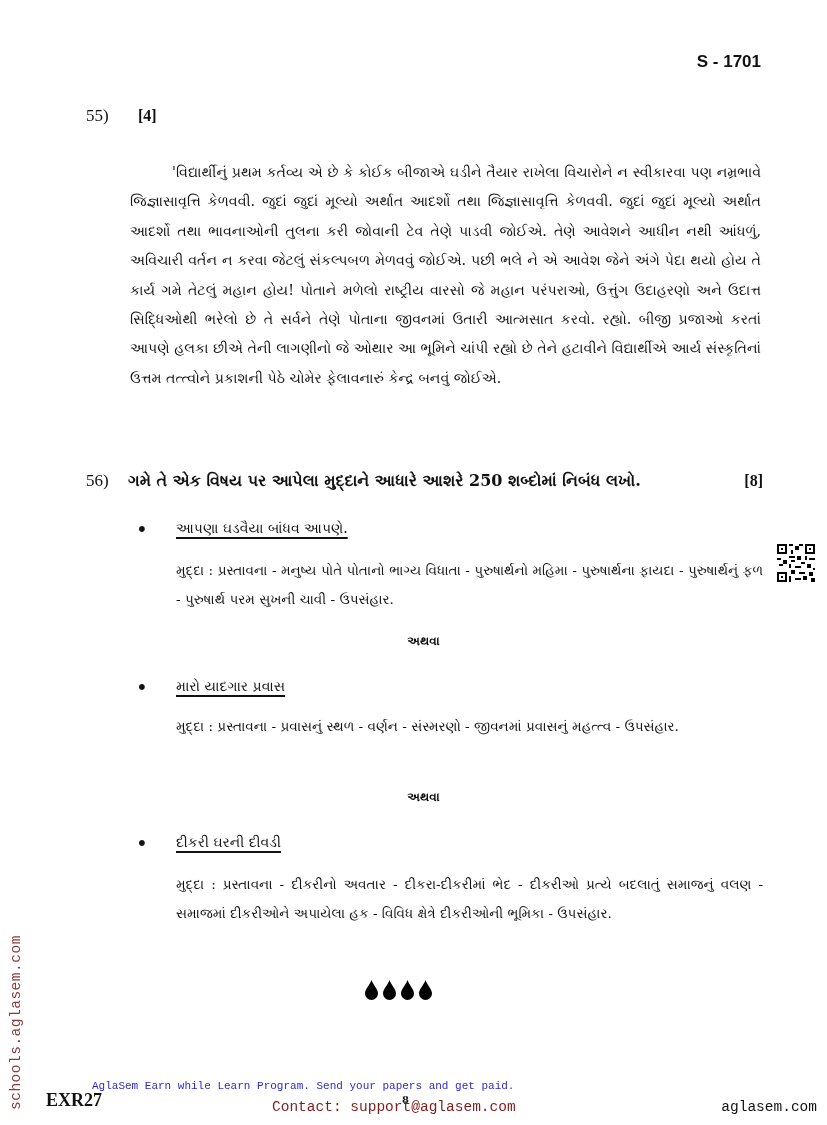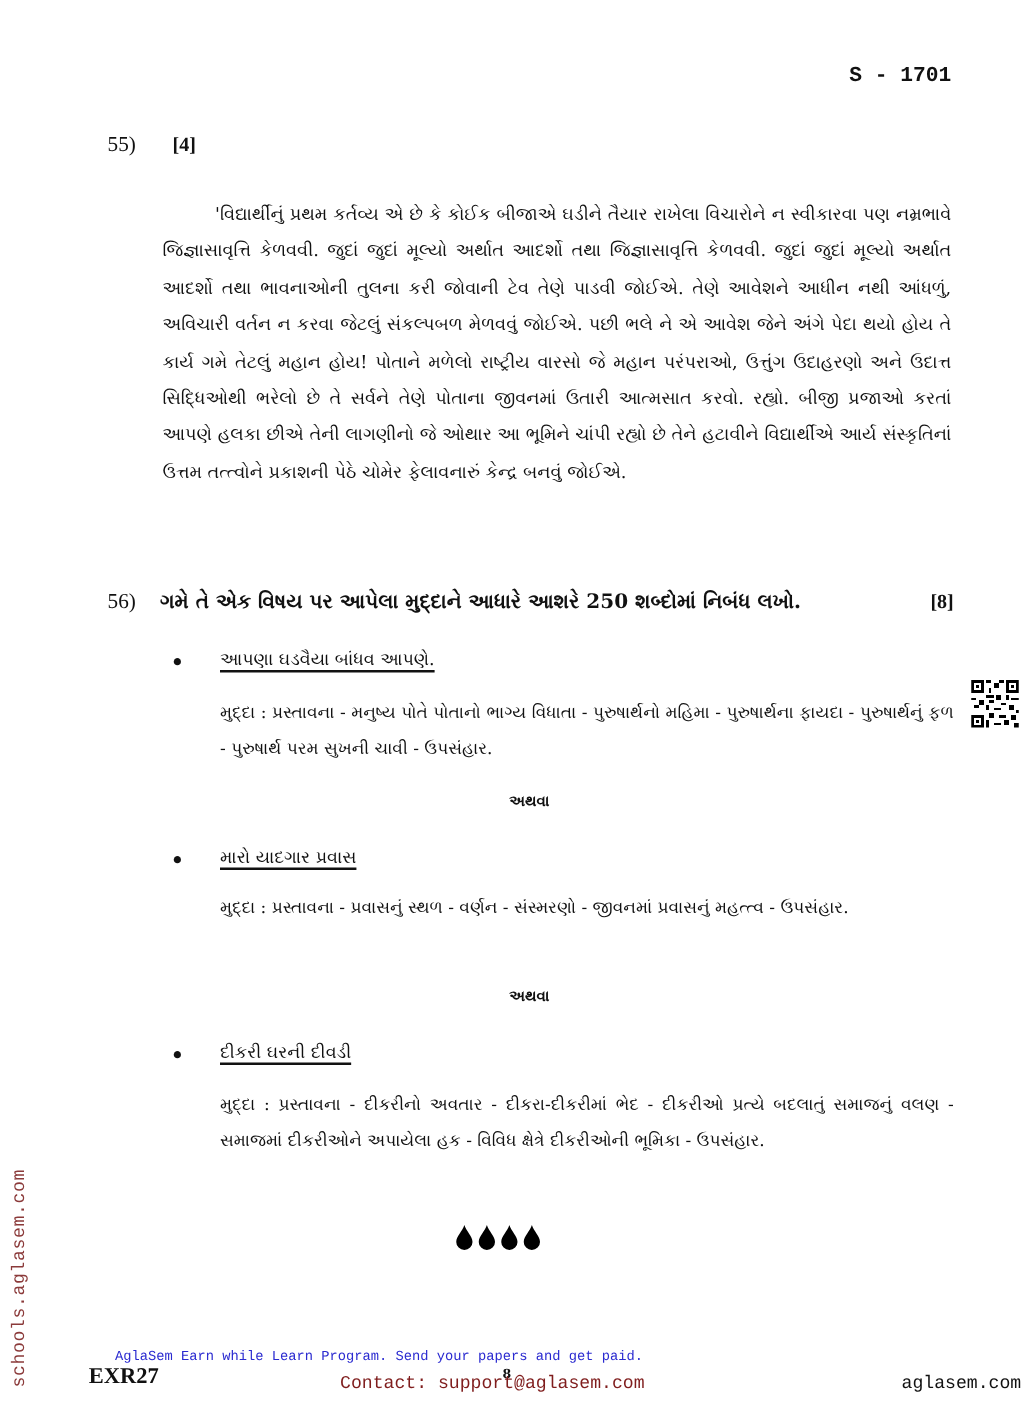--- a/index.html
+++ b/index.html
@@ -1,32 +1,32 @@
 <!DOCTYPE html>
 <html><head>
   <meta charset="utf-8">
   <style>
     html, body { margin: 0; padding: 0; background: #ffffff; }
     body { width: 827px; height: 1125px; position: relative; overflow: hidden; font-family: "DejaVu Serif", serif; color: #111; }
     .abs { position: absolute; }
-    .page-code { right: 66px; top: 52px; font-family: Liberation Mono, monospace; font-weight: bold; font-size: 17px; }
+    .page-code { right: 66px; top: 52px; font-family: Liberation Sans, sans-serif; font-weight: bold; font-size: 17px; }
     .q-head { left: 86px; right: 64px; font-weight: bold; font-size: 16px; display: flex; align-items: baseline; }
     .q-num { font-family: "Liberation Serif", serif; font-weight: normal; font-size: 17px; width: 42px; flex: none; }
     .q-text { flex: 1; }
     .q-marks { font-family: "Liberation Serif", serif; font-weight: bold; font-size: 16px; flex: none; margin-left: 10px; }
     .passage { left: 130px; right: 66px; top: 158px; font-size: 14.2px; line-height: 29.4px; text-align: justify; text-indent: 42px; }
     .bullet { left: 136px; font-size: 20px; }
     .topic { left: 176px; font-size: 14px; text-decoration: underline; text-decoration-thickness: 1.5px; text-underline-offset: 4px; }
     .points { left: 176px; right: 64px; font-size: 13.6px; line-height: 29px; text-align: justify; }
     .athva { left: 0; right: 0; text-align: center; font-size: 12px; font-weight: bold; padding-left: 20px; }
     .qr { left: 777px; top: 544px; width: 38px; height: 38px; }
     .drops { left: 364px; top: 980px; display: flex; gap: 3px; }
     .drop { width: 15px; height: 20px; }
     .side-url { left: 8px; top: 1110px; transform-origin: 0 0; transform: rotate(-90deg); font-family: "Liberation Mono", monospace; font-size: 14.5px; color: #8b3a3a; white-space: nowrap; letter-spacing: 0.5px; }
-    .exr { left: 46px; top: 1090px; font-family: "Liberation Serif", serif; font-weight: bold; font-size: 18px; margin-left: 25px; }
+    .exr { left: 46px; top: 1090px; font-family: "Liberation Serif", serif; font-weight: bold; font-size: 18px; }
     .promo { left: 92px; top: 1080px; font-family: "Liberation Mono", monospace; font-size: 11px; color: #2a2ad0; white-space: nowrap; }
     .contact { left: 272px; top: 1099px; font-family: "Liberation Mono", monospace; font-size: 14.5px; color: #7f1d1d; white-space: nowrap; }
     .site { right: 10px; top: 1099px; font-family: "Liberation Mono", monospace; font-size: 14.5px; color: #111; white-space: nowrap; }
     .pgmark { left: 402px; top: 1094px; font-size: 10px; font-weight: bold; }
   </style>
 </head>
 <body>
 
 <div class="abs page-code">S - 1701</div>
 

